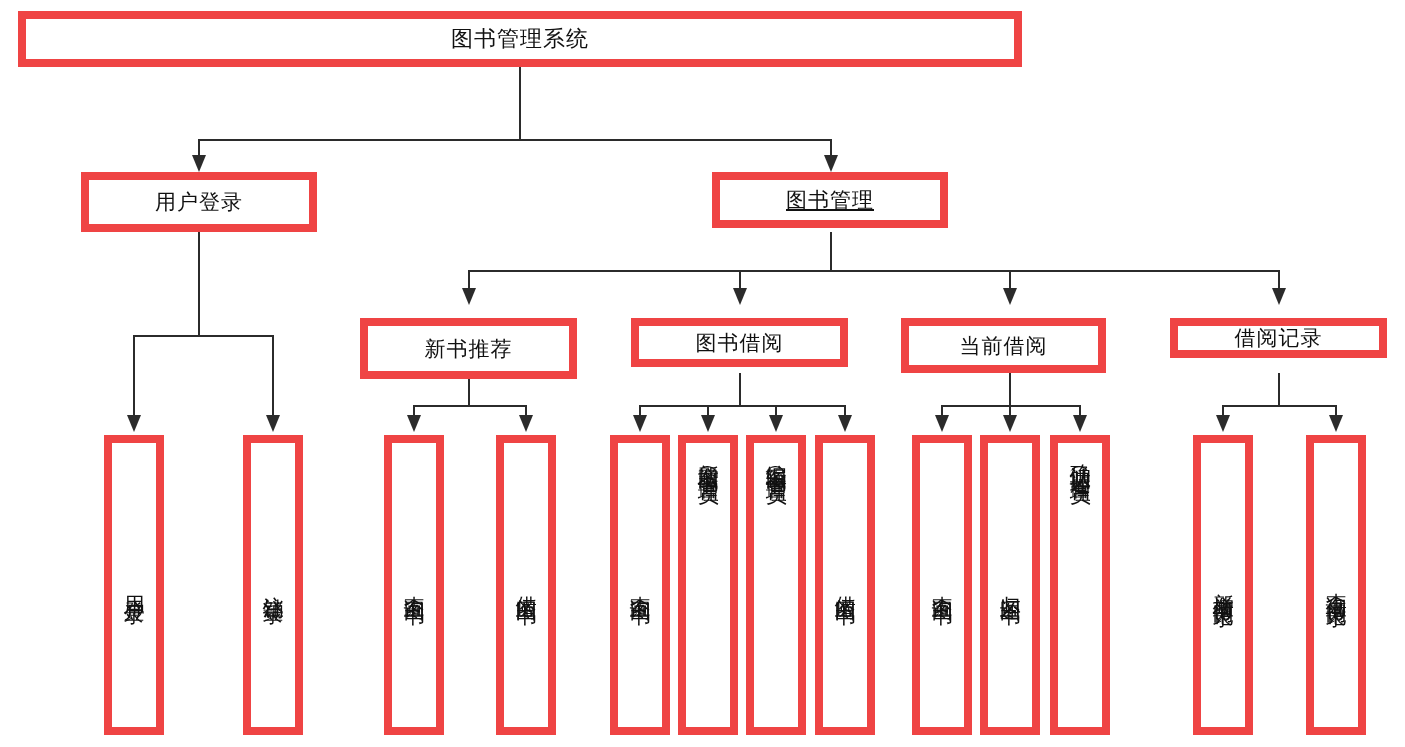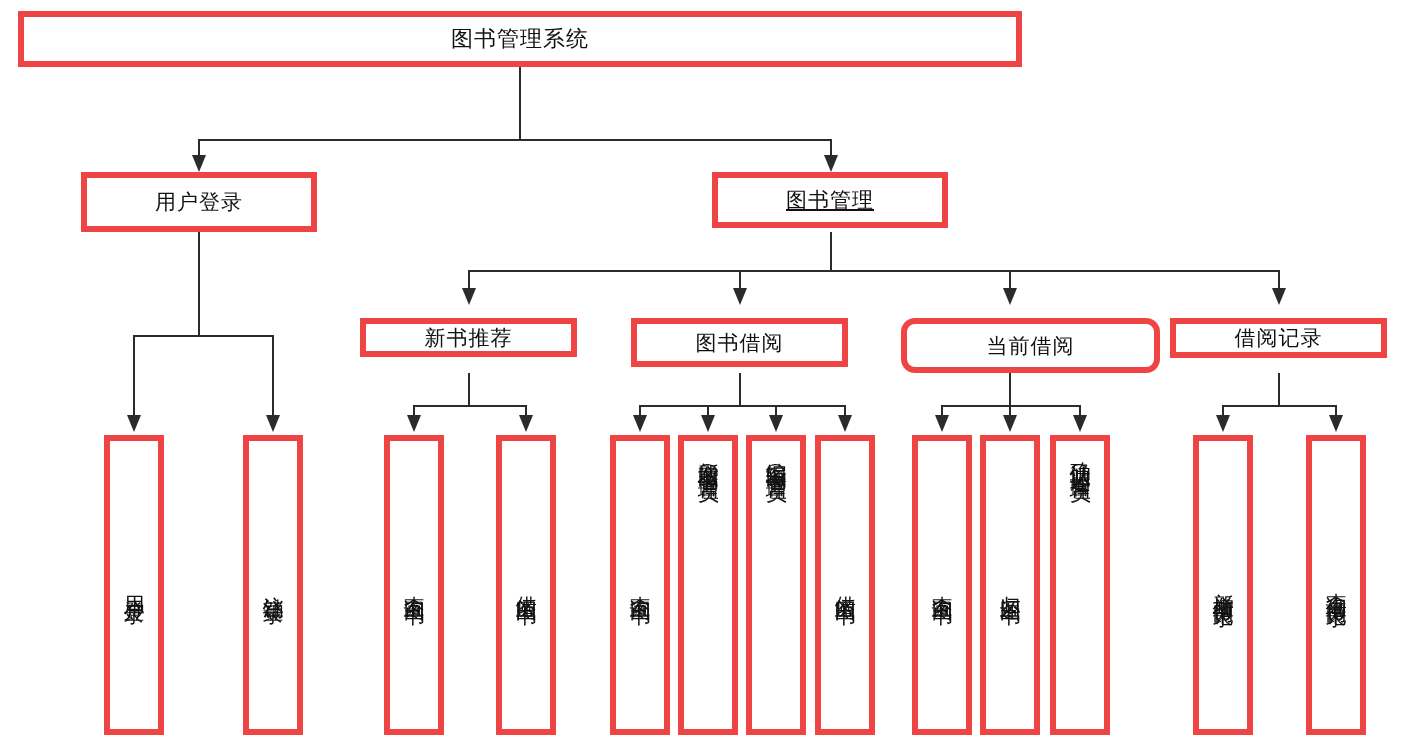--- a/index.html
+++ b/index.html
@@ -11,21 +11,21 @@
     position:relative;
     width:1405px;
     height:747px;
     background:#ffffff;
     overflow:hidden;
   }
   .box{
     position:absolute;
     box-sizing:border-box;
     background:#ffffff;
-    border:6px solid #ef4444;
+    border:8px solid #ef4444;
     display:flex;
     align-items:center;
     justify-content:center;
     font-size:21px;
     letter-spacing:1px;
     color:#111111;
     z-index:3;
   }
   .box.root{font-size:22px;}
   .box.leaf{
@@ -117,27 +117,27 @@
   <div class="hline" style="left:468px;top:270px;width:812px;"></div>
   <div class="vline" style="left:468px;top:270px;height:22px;"></div>
   <div class="vline" style="left:739px;top:270px;height:22px;"></div>
   <div class="vline" style="left:1009px;top:270px;height:22px;"></div>
   <div class="vline" style="left:1278px;top:270px;height:22px;"></div>
   <div class="arrow" style="left:462px;top:288px;"></div>
   <div class="arrow" style="left:733px;top:288px;"></div>
   <div class="arrow" style="left:1003px;top:288px;"></div>
   <div class="arrow" style="left:1272px;top:288px;"></div>
 
-  <div class="box" style="left:360px;top:318px;width:217px;height:39px;">
+  <div class="box" style="left:360px;top:318px;width:217px;height:61px;">
     <span>新书推荐</span>
   </div>
   <div class="box" style="left:631px;top:318px;width:217px;height:49px;">
     <span>图书借阅</span>
   </div>
-  <div class="box" style="left:901px;top:318px;width:259px;height:55px;border-radius:14px;">
+  <div class="box" style="left:901px;top:318px;width:205px;height:55px;">
     <span>当前借阅</span>
   </div>
   <div class="box" style="left:1170px;top:318px;width:217px;height:40px;">
     <span>借阅记录</span>
   </div>
 
   <div class="vline" style="left:468px;top:373px;height:34px;"></div>
   <div class="hline" style="left:413px;top:405px;width:112px;"></div>
   <div class="vline" style="left:413px;top:405px;height:14px;"></div>
   <div class="vline" style="left:525px;top:405px;height:14px;"></div>

